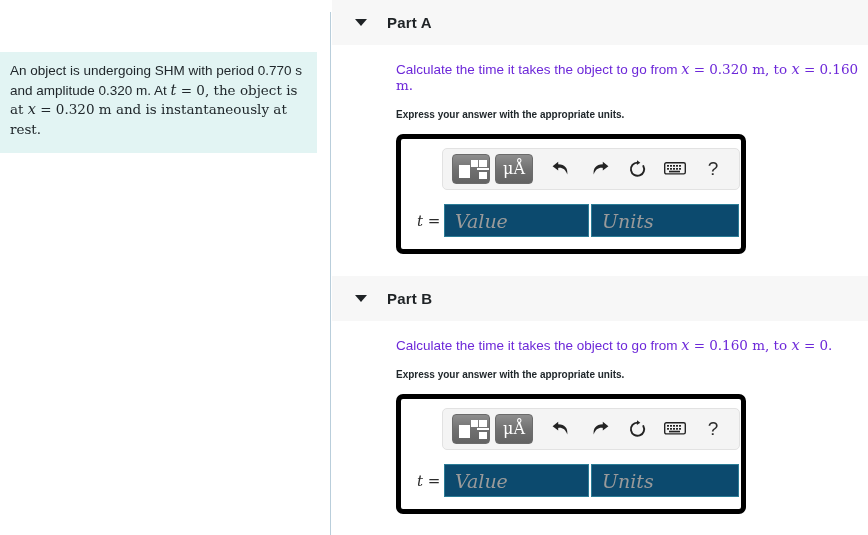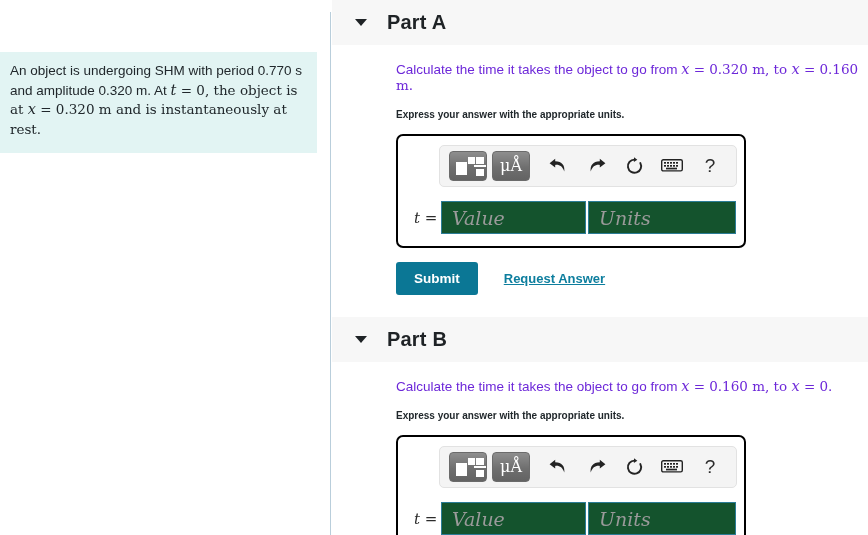--- a/index.html
+++ b/index.html
@@ -74,21 +74,21 @@
     cursor: pointer;
   }
   .caret {
     width: 0; height: 0;
     border-left: 6px solid transparent;
     border-right: 6px solid transparent;
     border-top: 7px solid #1f2326;
     margin-right: 20px;
   }
   .part-title {
-    font-size: 20px;
+    font-size: 15px;
     font-weight: bold;
     color: #1f2326;
     letter-spacing: 0.2px;
   }
 
   .part-body {
     padding: 16px 0 0 64px;
   }
   .question-line {
     font-size: 13.5px;
@@ -98,21 +98,21 @@
   .instruction {
     font-size: 10px;
     font-weight: bold;
     color: #21282c;
     margin: 0 0 14px 0;
   }
 
   
   .answer-box {
     width: 350px;
-    border: 2px solid #000000;
+    border: 5px solid #000000;
     border-radius: 7px;
     background: #ffffff;
     padding: 9px 10px 12px 10px;
   }
   .mathbar {
     background: #f4f4f4;
     border: 1px solid #e2e2e2;
     border-radius: 5px;
     height: 42px;
     display: flex;
@@ -183,21 +183,21 @@
     font-family: "DejaVu Serif", "Liberation Serif", serif;
     font-size: 15px;
     color: #2b2b2b;
     width: 27px;
     flex: 0 0 auto;
   }
   .t-label i { font-style: italic; }
   .field {
     height: 33px;
     border: 1px solid #2b7c96;
-    background: #14532d;
+    background: #0c4a6e;
     font-family: "DejaVu Serif", "Liberation Serif", serif;
     font-style: italic;
     font-size: 19px;
     color: #9a9a9a;
     padding: 0 10px;
     outline: none;
   }
   .field.value { width: 145px; margin-right: 0; }
   .field.units { width: 148px; margin-left: 2px; }
   .field::placeholder { color: #9a9a9a; opacity: 1; }
@@ -297,24 +297,20 @@
           </div>
           <div class="icon-btn help">?</div>
         </div>
         <div class="input-row">
           <span class="t-label"><i>t</i> <span>=</span></span>
           <input class="field value" type="text" placeholder="Value" style="">
           <input class="field units" type="text" placeholder="Units" style="">
         </div>
       </div>
 
-      <div class="actions">
-        <button class="submit-btn">Submit</button>
-        <a class="request-link">Request Answer</a>
-      </div>
       <div class="spacer-a"></div>
     </div>
 
     <div class="part-header">
       <span class="caret"></span>
       <span class="part-title">Part B</span>
     </div>
     <div class="part-body">
       <p class="question-line"><span>Calculate the time it takes the object to go from </span><span class="mvar">x</span><span class="munit"> = 0.160 m, to </span><span class="mvar">x</span><span class="munit"> = 0.</span></p>
       <p class="instruction">Express your answer with the appropriate units.</p>

